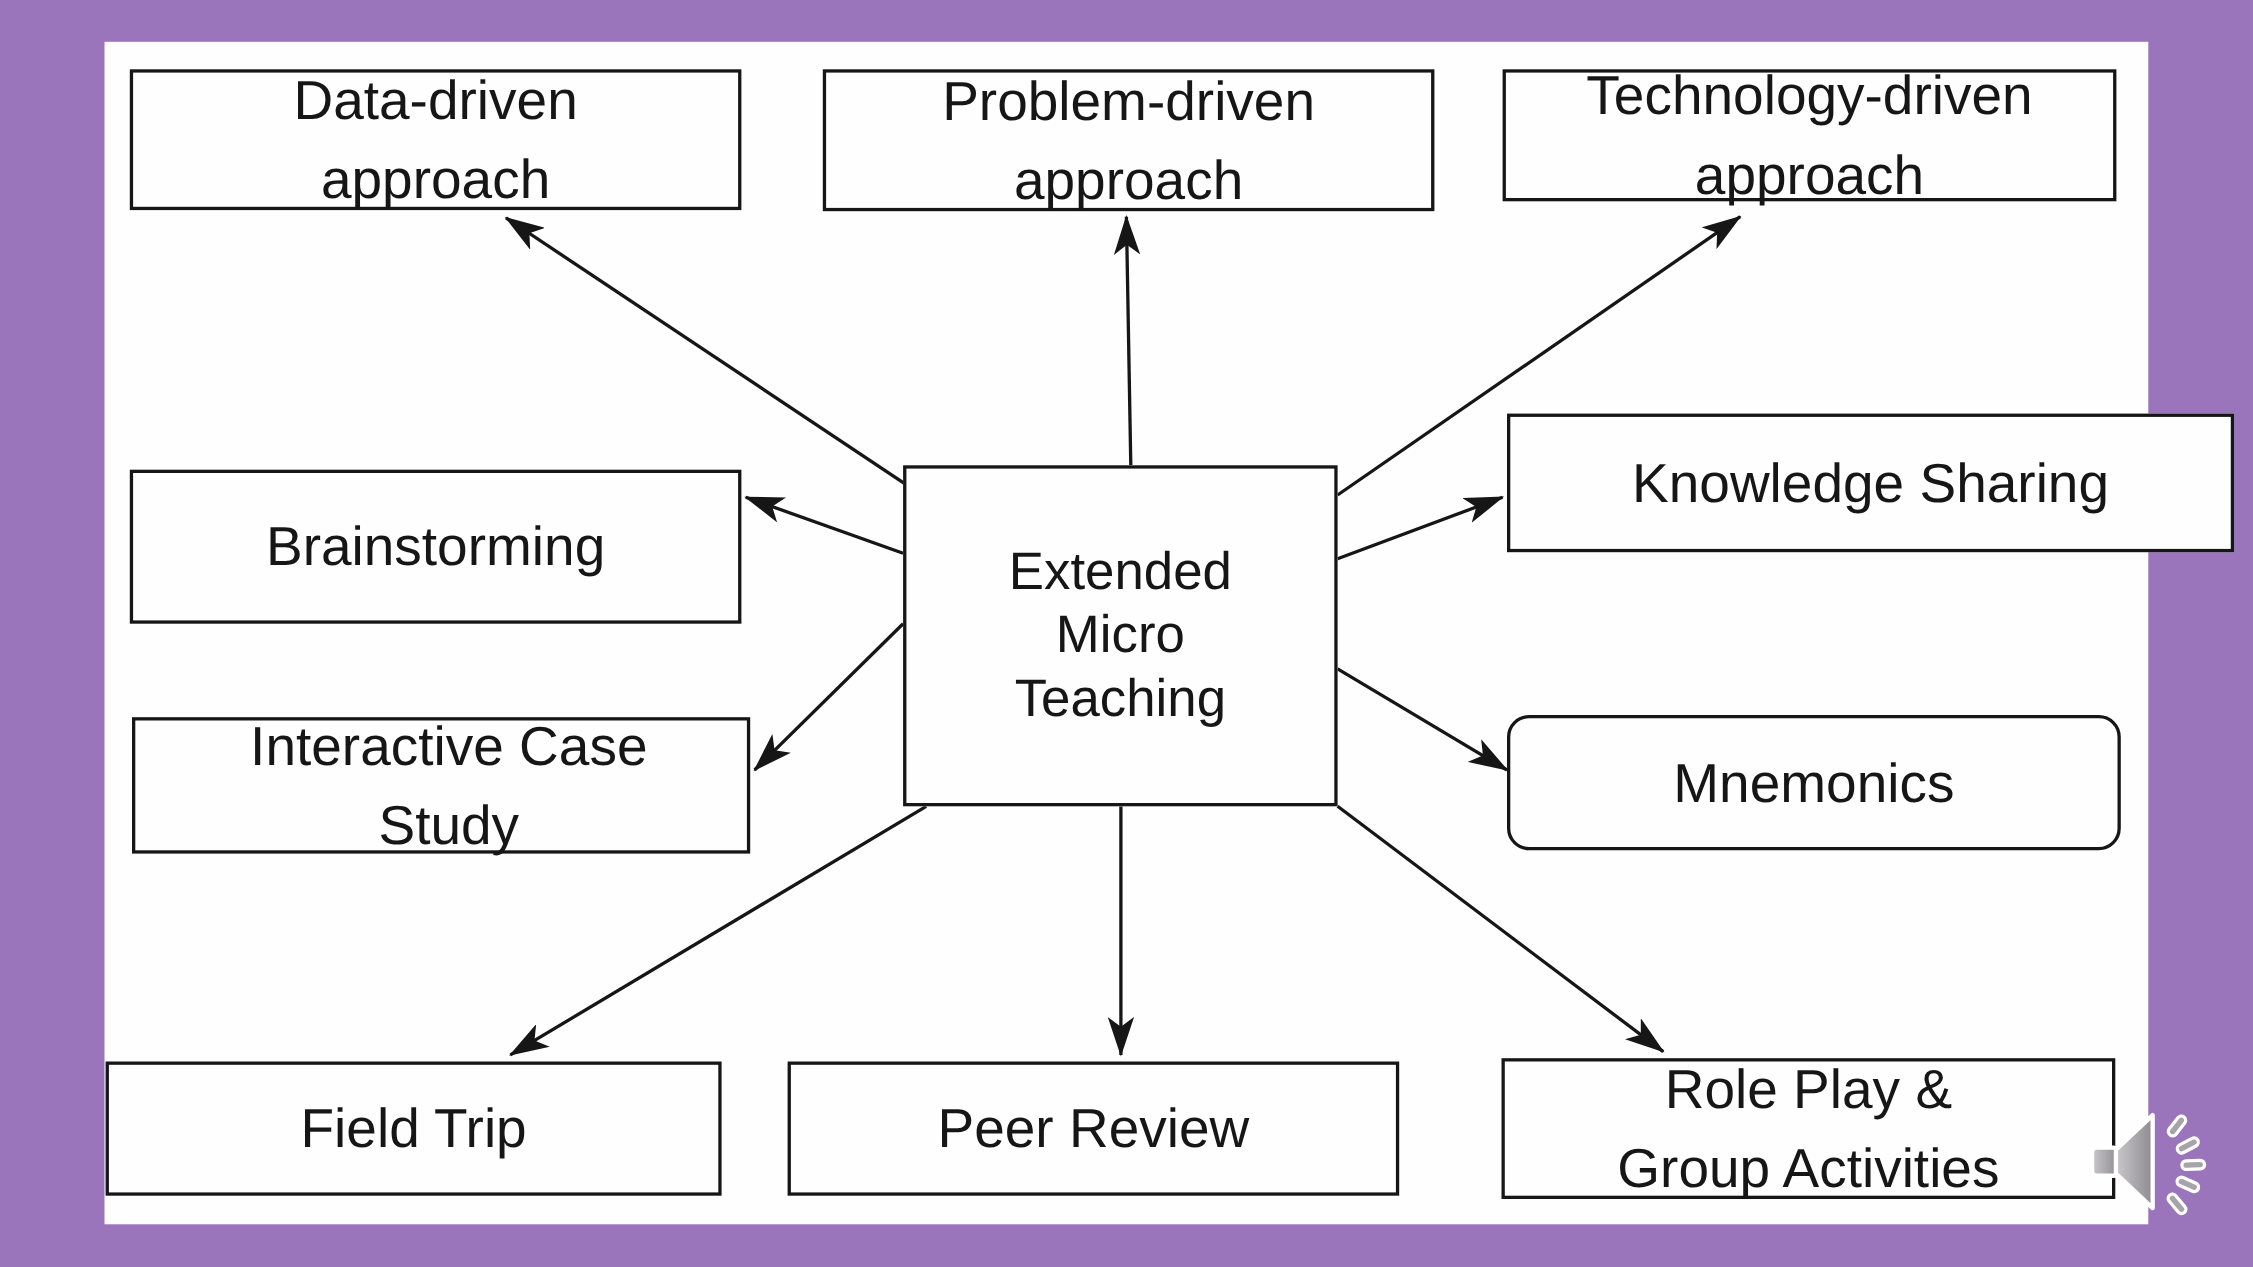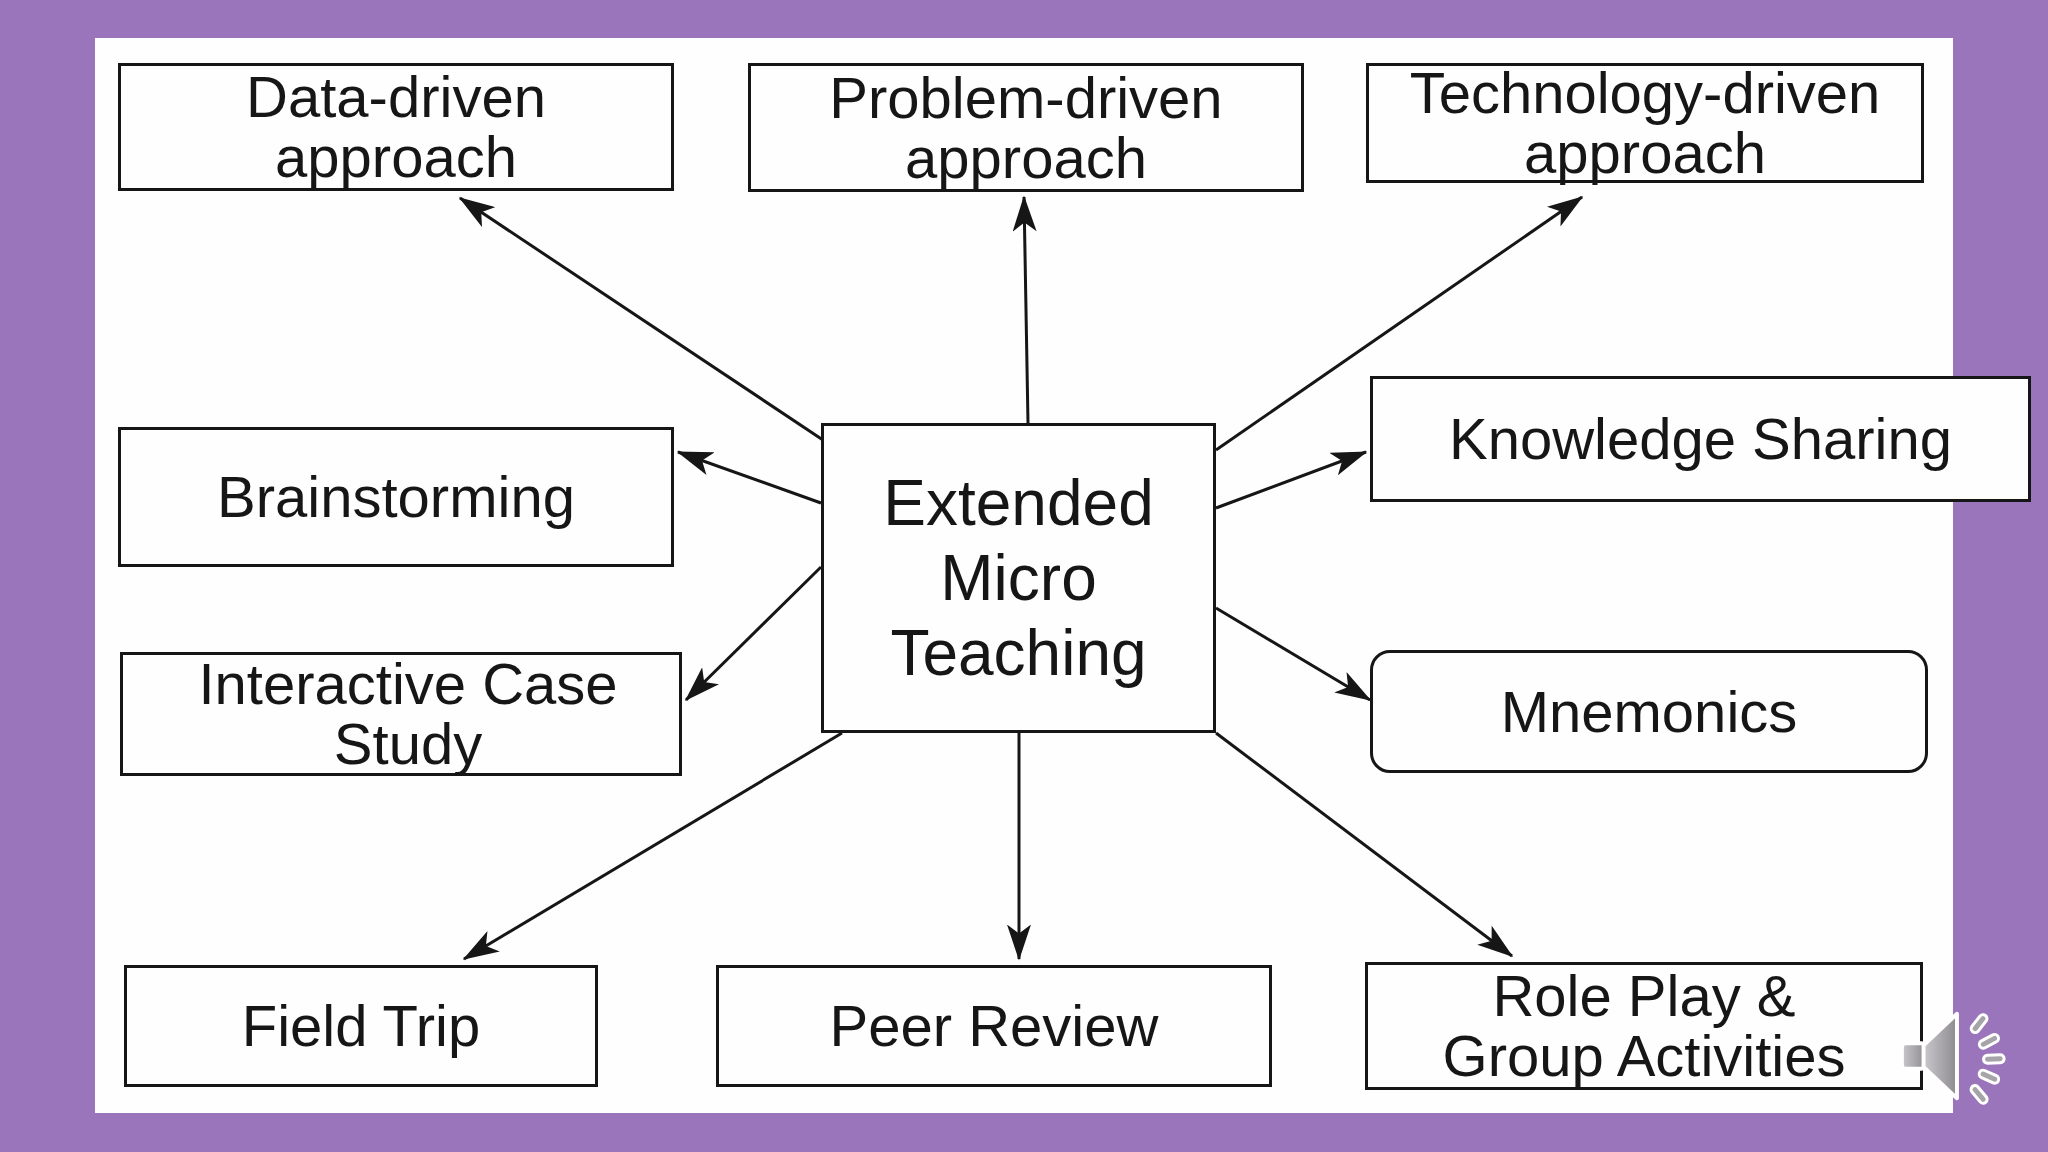--- a/index.html
+++ b/index.html
@@ -20,28 +20,28 @@
     position: absolute;
     background: #fefefe;
     border: 3px solid #161616;
     display: flex;
     align-items: center;
     justify-content: center;
     text-align: center;
     box-sizing: border-box;
   }
   .node .label {
-    font-size: 58px;
-    line-height: 60px;
+    font-size: 50px;
+    line-height: 72px;
     color: #161616;
     white-space: pre-line;
   }
   #center-node .label {
-    font-size: 64px;
-    line-height: 75px;
+    font-size: 48px;
+    line-height: 58px;
   }
   #arrow-layer {
     position: absolute;
     left: 0; top: 0;
     width: 2048px; height: 1152px;
     pointer-events: none;
   }
   #audio-icon {
     position: absolute;
     left: 1896px; top: 1000px;
@@ -93,21 +93,21 @@
   <div class="node" style="left:1370px; top:376px; width:661px; height:126px;">
     <span class="label">Knowledge Sharing</span>
   </div>
   <div class="node" style="left:120px;  top:652px; width:562px; height:124px;padding-left:14px;">
     <span class="label">Interactive Case
 Study</span>
   </div>
   <div class="node" style="left:1370px; top:650px; width:558px; height:123px;border-radius:20px;">
     <span class="label">Mnemonics</span>
   </div>
-  <div class="node" style="left:124px;  top:965px; width:474px; height:122px;">
+  <div class="node" style="left:96px;  top:965px; width:560px; height:122px;">
     <span class="label">Field Trip</span>
   </div>
   <div class="node" style="left:716px;  top:965px; width:556px; height:122px;">
     <span class="label">Peer Review</span>
   </div>
   <div class="node" style="left:1365px; top:962px; width:558px; height:128px;">
     <span class="label">Role Play &amp;
 Group Activities</span>
   </div>
 

